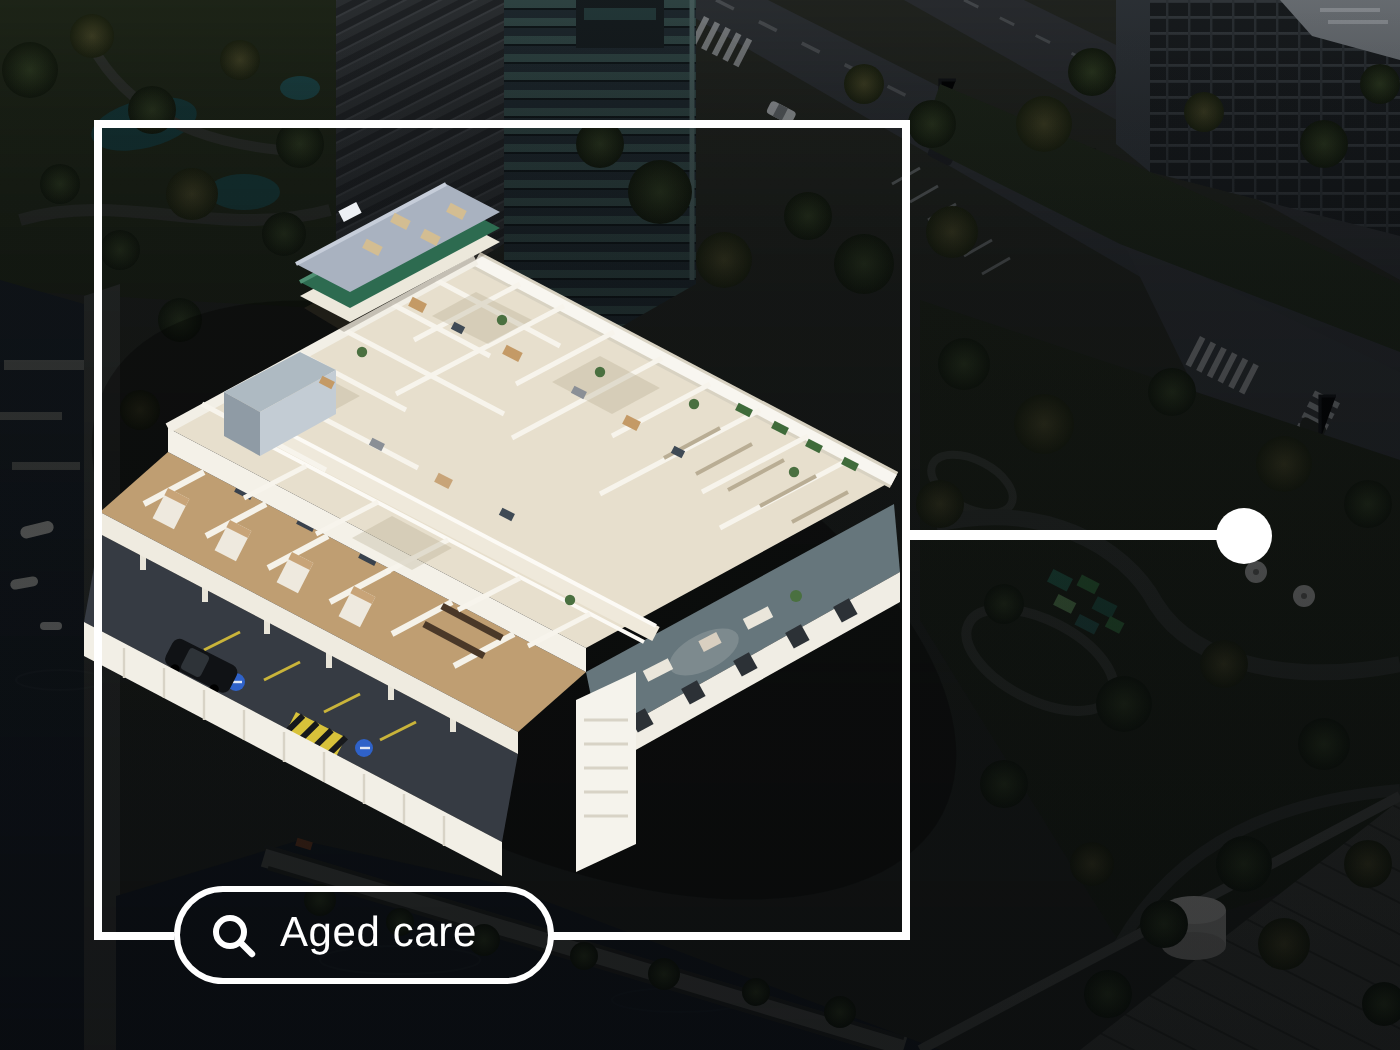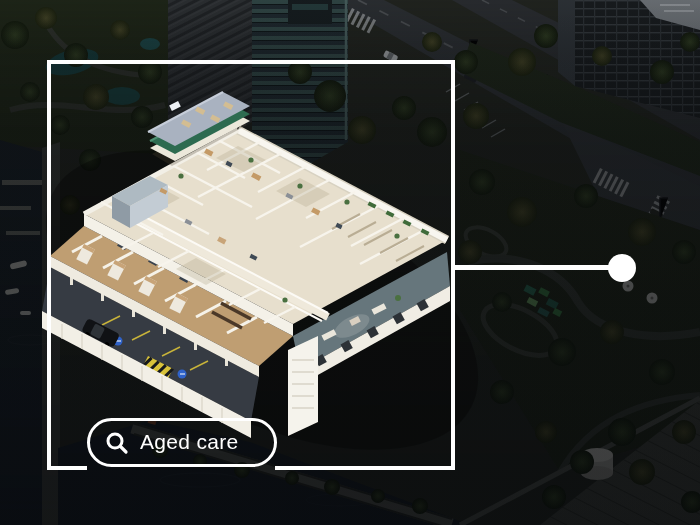--- a/index.html
+++ b/index.html
@@ -11,21 +11,21 @@
          box-sizing:border-box;border-top:4px solid #fff;border-left:4px solid #fff;
          border-right:4px solid #fff;}
   .frame-bottom-seg{position:absolute;top:466px;height:4px;background:#fff;}
   #seg-left{left:47px;width:40px;}
   #seg-right{left:275px;width:180px;}
   
   .callout-line{position:absolute;left:455px;top:265px;width:155px;height:5px;background:#fff;}
   .callout-dot{position:absolute;left:608px;top:254px;width:28px;height:28px;
                border-radius:50%;background:#fff;}
   
-  .pill{position:absolute;left:87px;top:418px;width:190px;height:49px;
+  .pill{position:absolute;left:87px;top:443px;width:190px;height:49px;
         box-sizing:border-box;border:3.5px solid #fff;border-radius:26px;
         display:flex;align-items:center;gap:11px;padding-left:15px;
         background:transparent;cursor:pointer;}
   .pill-label{color:#fff;font-size:21px;letter-spacing:.3px;line-height:1;
               padding-bottom:2px;white-space:nowrap;}
 </style>
 </head>
 <body>
 
 <div id="stage">

